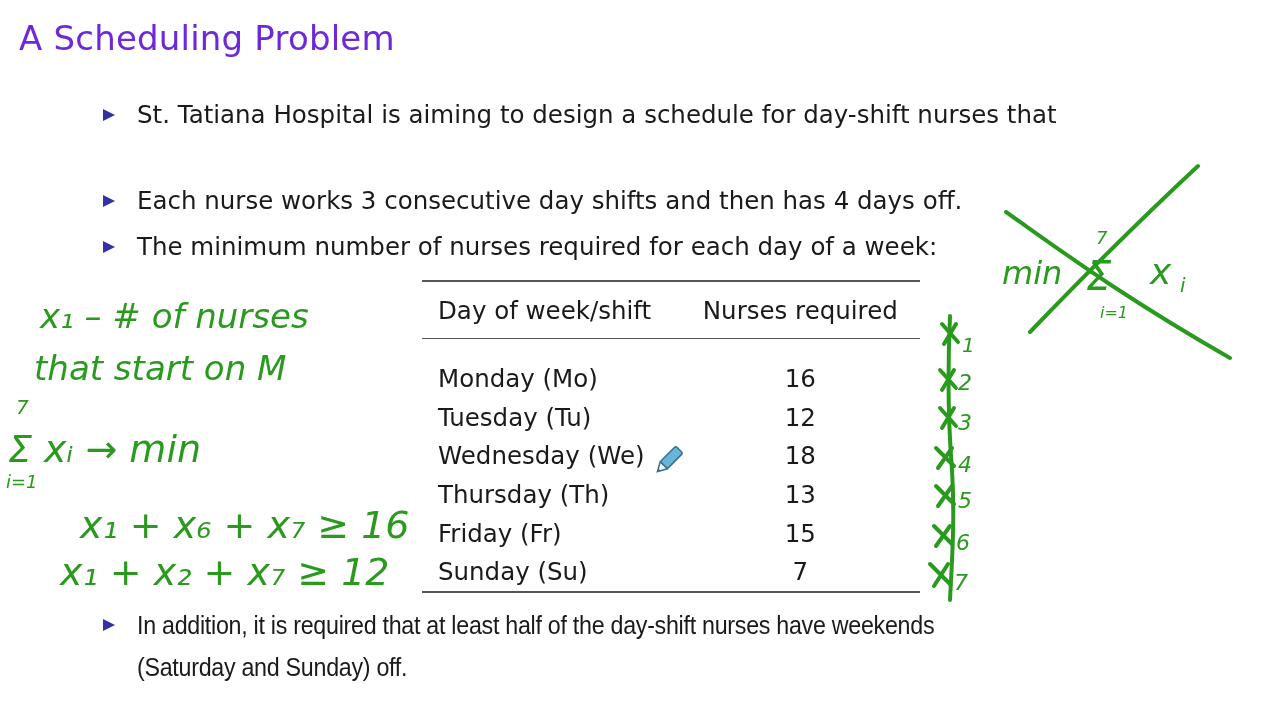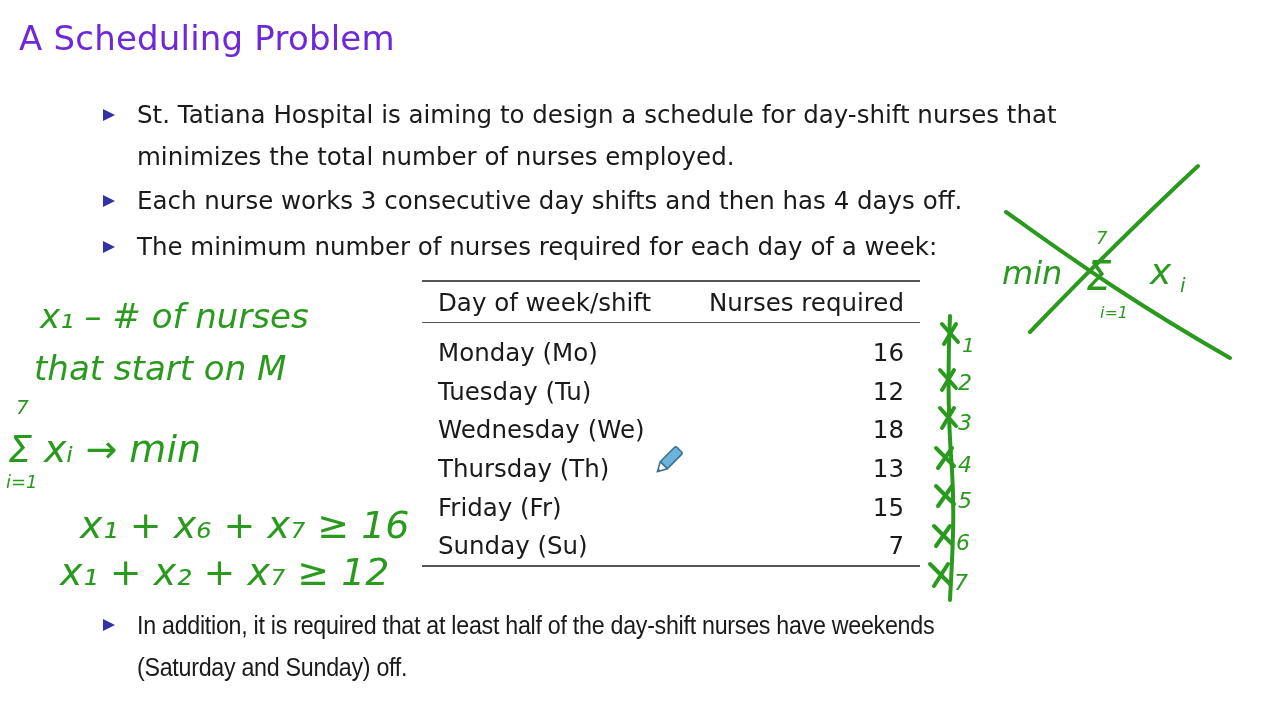--- a/index.html
+++ b/index.html
@@ -30,43 +30,42 @@
     .b4 { top: 510px; }
     .b4 .text { font-family: "Liberation Sans", sans-serif; font-size: 25px; letter-spacing: -0.3px; transform: scaleX(0.93); transform-origin: left; }
     .line2 { display:block; }
 
     table.req {
       position: absolute; left: 422px; top: 280px; width: 498px;
       border-collapse: collapse; font-size: 24.5px;
     }
     table.req thead tr { border-top: 2px solid #555; border-bottom: 1.5px solid #555; }
     table.req tbody tr:last-child { border-bottom: 2px solid #555; margin-top: 24px; }
-    table.req th { font-weight: normal; height: 40px; padding: 0 16px; text-align: left; }
-    table.req th.num, table.req td.num { text-align: right; }
+    table.req th { font-weight: normal; height: 40px; padding: 8px 16px; text-align: left; }
+    table.req th.num, table.req td.num { text-align: center; }
     table.req td { height: 38.7px; padding: 0 16px; }
-    table.req tbody tr:first-child td { padding-top: 10px; }
+    table.req tbody tr:first-child td { padding-top: 20px; }
 
     .pencil { position: absolute; left: 650px; top: 443px; width: 36px; height: 36px; }
     .ink { position: absolute; inset: 0; pointer-events: none; }
     .ink svg { width: 1280px; height: 720px; }
     .hw { fill: none; stroke: #2a9a1e; stroke-width: 4; stroke-linecap: round; stroke-linejoin: round; }
     .hwtext { font-family: "DejaVu Sans", sans-serif; fill: #2a9a1e; font-style: italic; }
   </style>
 </head>
 <body>
 
 <div class="slide">
   <div class="title">A Scheduling Problem</div>
 
   <div class="bullets">
     <div class="bullet b1">
       <span class="marker"></span>
       <div class="text">
         <span class="line2">St.  Tatiana Hospital is aiming to design a schedule for day-shift nurses that</span>
-        <span class="line2">minimizes the total number of nurses employed.</span>
       </div>
     </div>
     <div class="bullet b2">
       <span class="marker"></span>
       <div class="text"><span>Each nurse works 3 consecutive day shifts and then has 4 days off.</span></div>
     </div>
     <div class="bullet b3">
       <span class="marker"></span>
       <div class="text"><span>The minimum number of nurses required for each day of a week:</span></div>
     </div>

